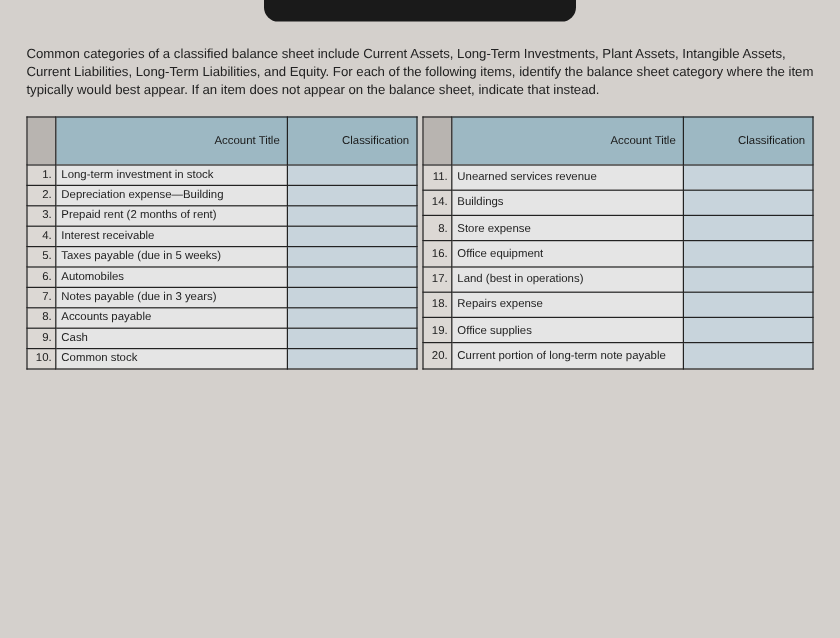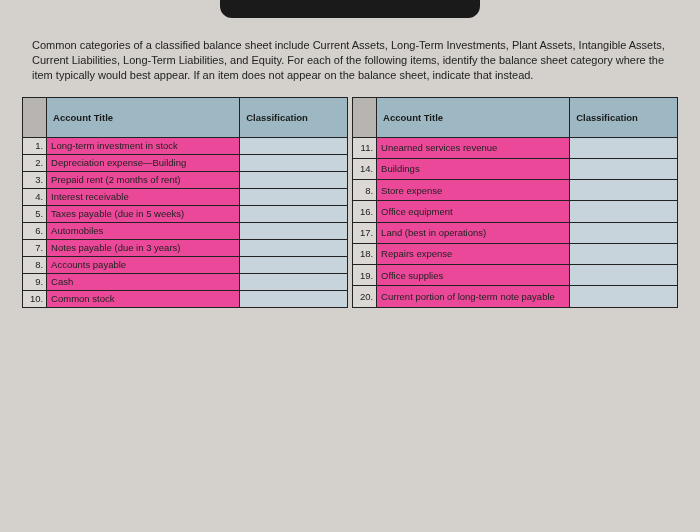--- a/index.html
+++ b/index.html
@@ -23,54 +23,53 @@
       margin: 0 auto 8px;
     }
     .content {
       padding: 12px 22px;
     }
     .instructions {
       font-size: 11px;
       line-height: 1.35;
       color: #222;
       margin-bottom: 14px;
-      margin-left: 10px;
     }
     .tables-wrapper {
       display: flex;
       gap: 4px;
     }
     .tbl {
       border-collapse: collapse;
       font-size: 9.5px;
       flex: 1;
     }
     .tbl th {
       background: #9db8c3;
       color: #1a1a1a;
-      font-weight: bold;
+      font-weight: normal;
       padding: 14px 6px;
       border: 1px solid #222;
-      text-align: left;
+      text-align: right;
     }
     .tbl th.num-col {
       width: 18px;
       background: #b8b4b0;
       padding: 14px 2px;
     }
     .tbl th.title-col {
       width: 170px;
     }
     .tbl th.class-col {
       width: 95px;
     }
     .tbl td {
       border: 1px solid #222;
       padding: 2.5px 4px;
-      background: #ec4899;
+      background: #e5e5e5;
       color: #222;
     }
     .tbl td.num {
       text-align: right;
       padding-right: 3px;
       background: #dcd8d4;
       width: 18px;
     }
     .tbl td.class-cell {
       background: #c8d4dc;

